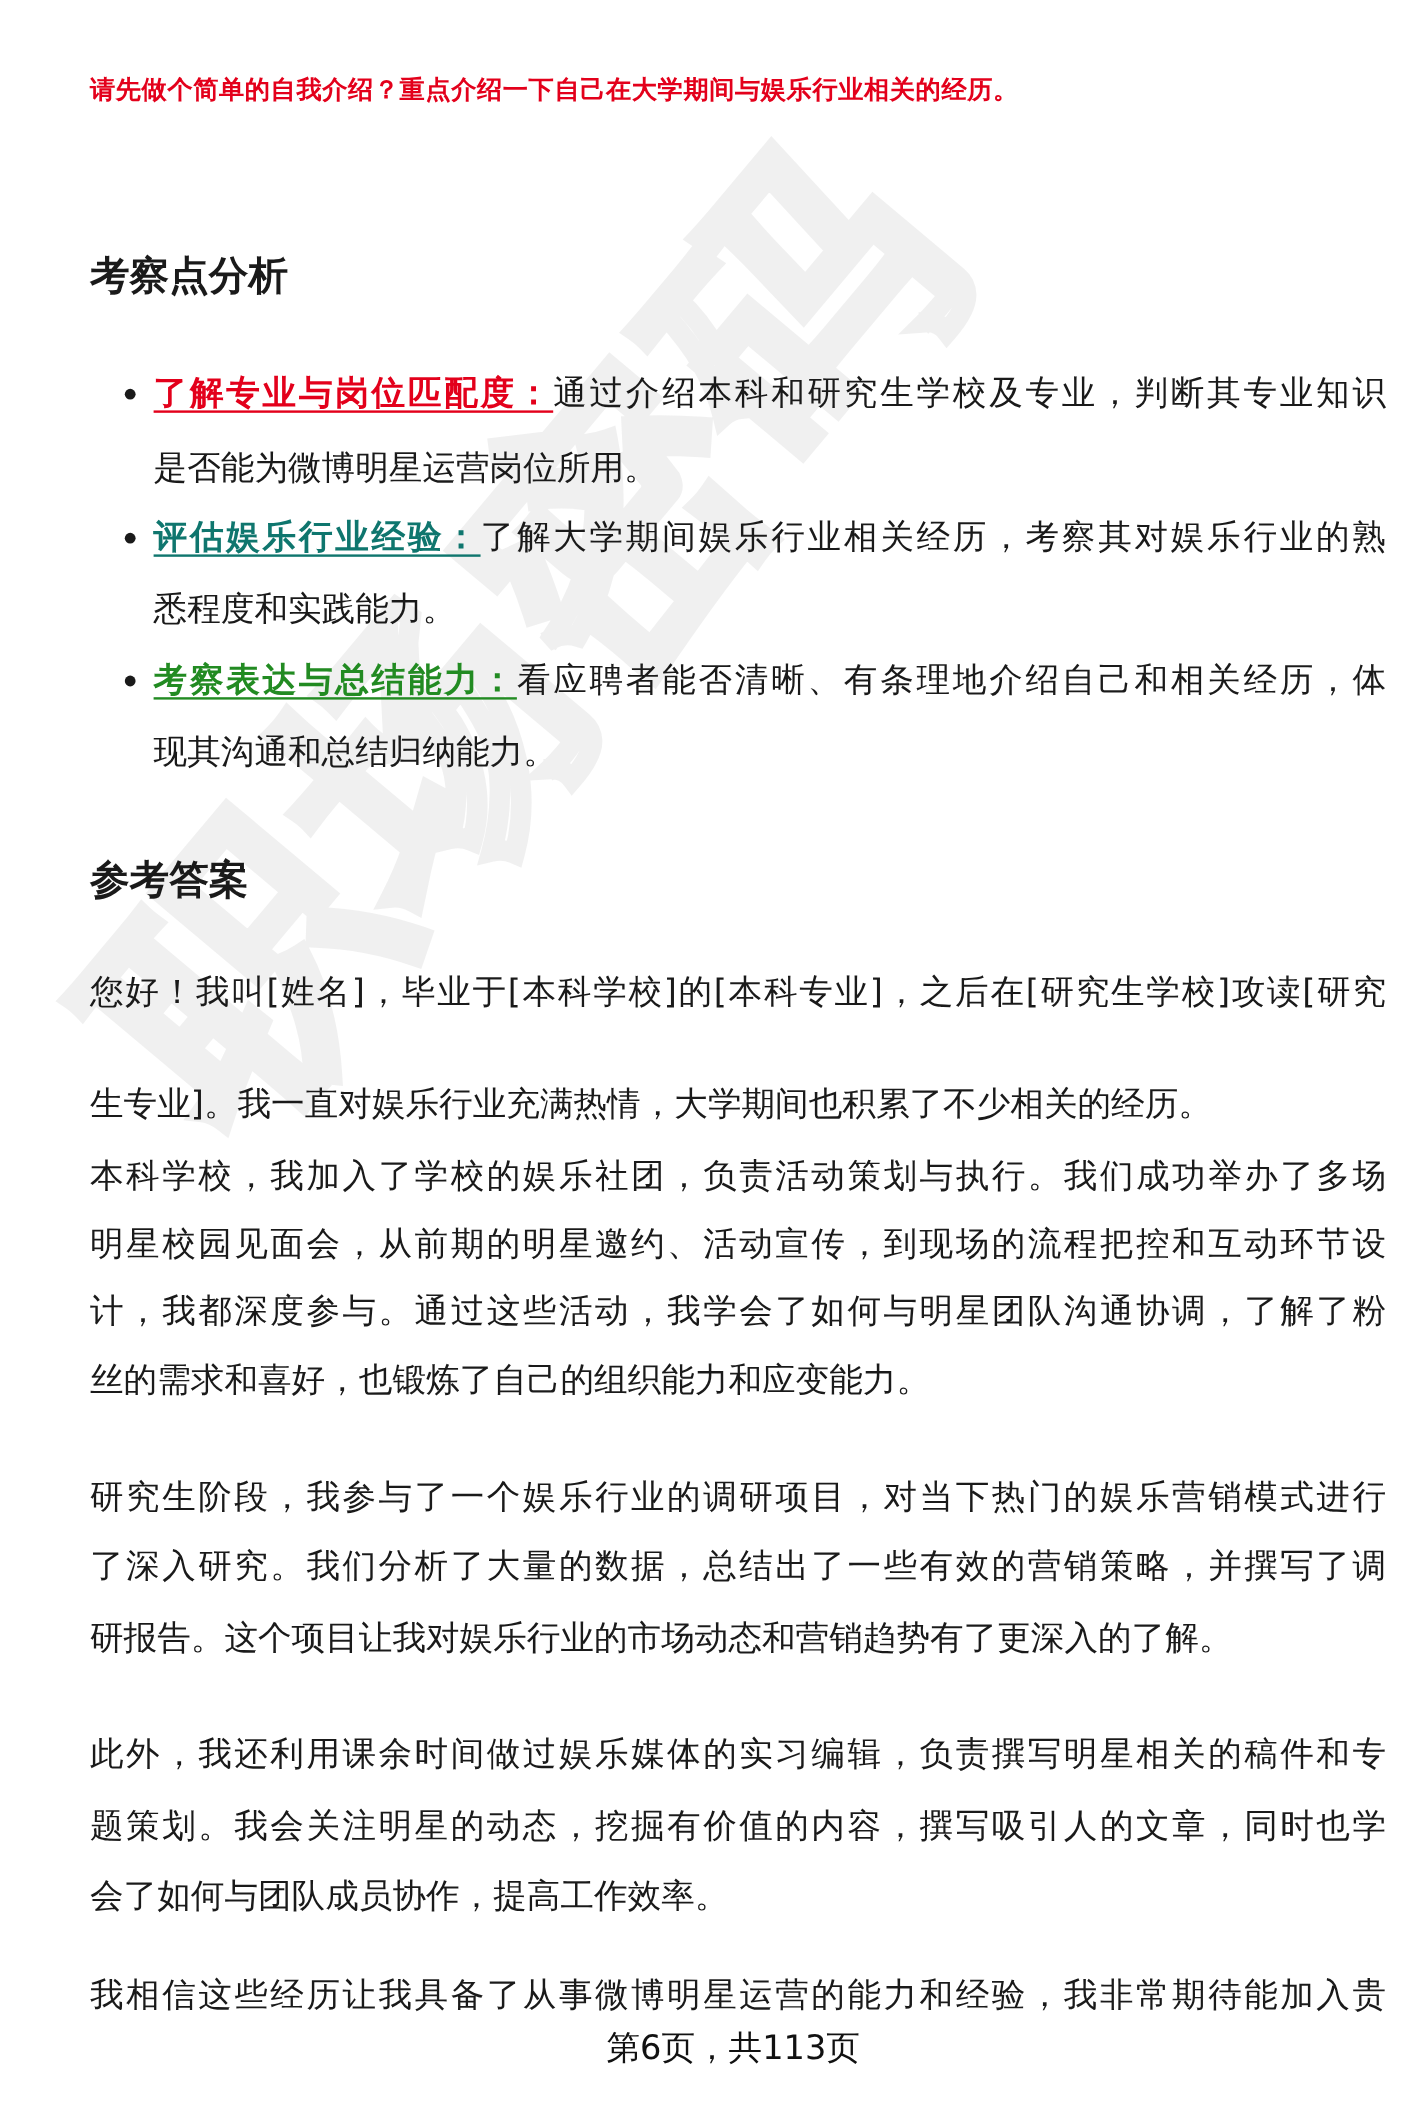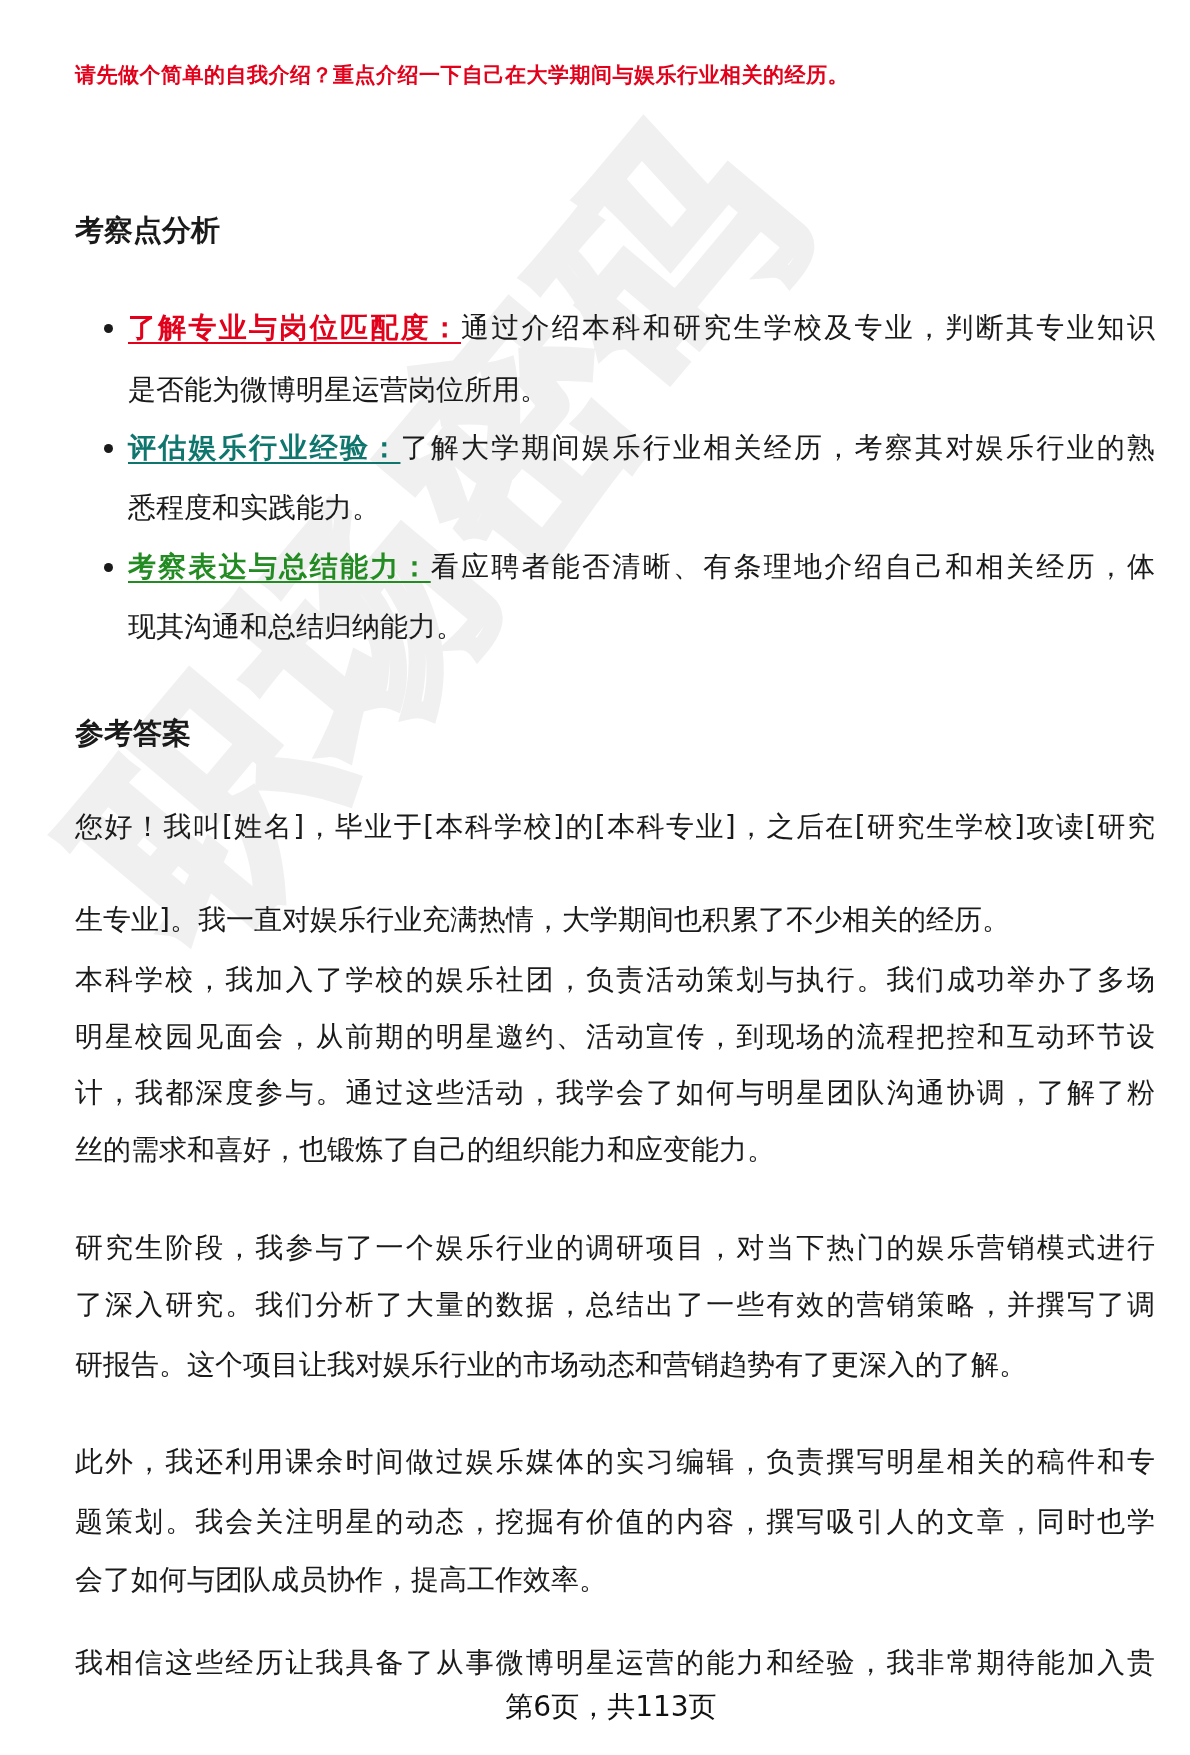--- a/index.html
+++ b/index.html
@@ -56,21 +56,21 @@
       font-weight: bold;
       font-size: 21px;
       letter-spacing: 0.5px;
     }
     .subtitle {
       color: #e3001b;
       font-weight: bold;
       font-size: 28px;
     }
     .section-heading {
-      font-size: 29px;
+      font-size: 33px;
       font-weight: bold;
       color: #1a1a1a;
     }
     .body {
       font-size: 28px;
       color: #1a1a1a;
     }
     .bullet-line {
       left: 128px;
     }

